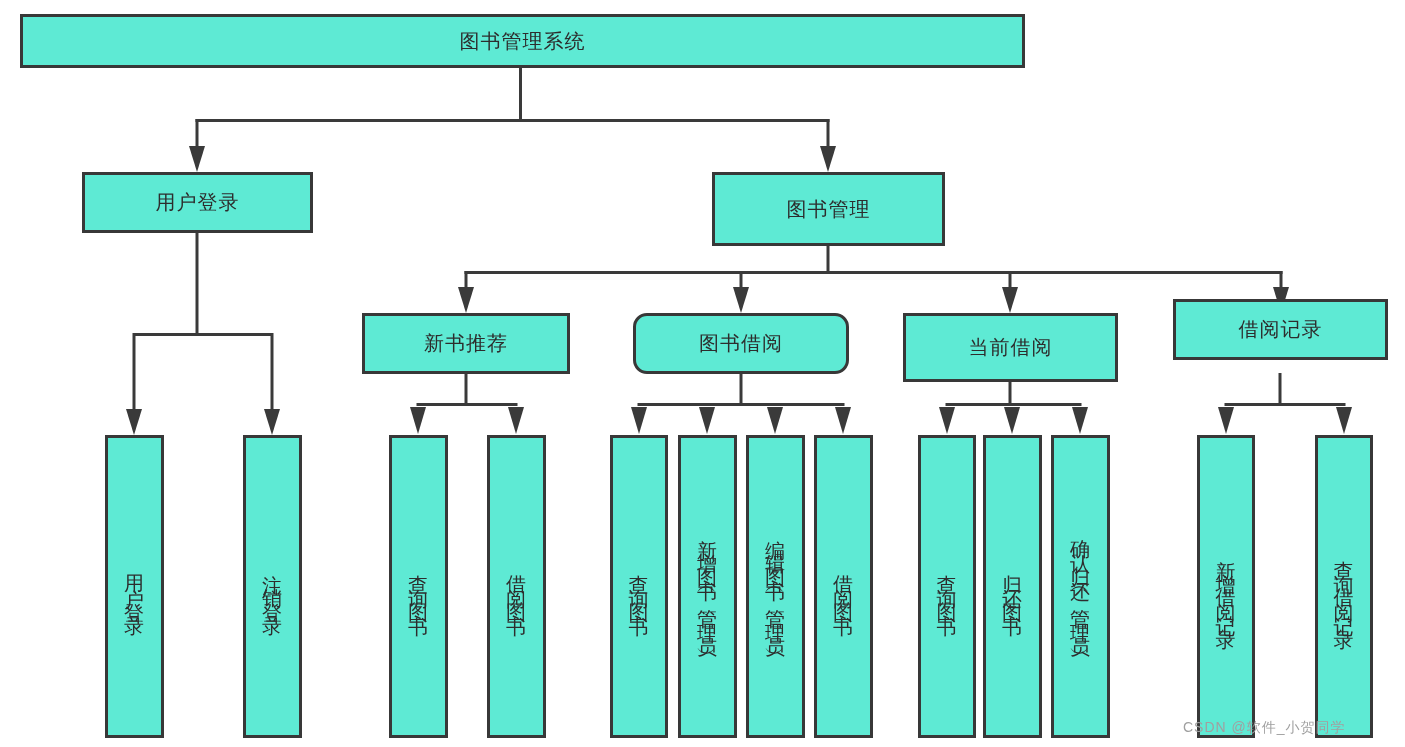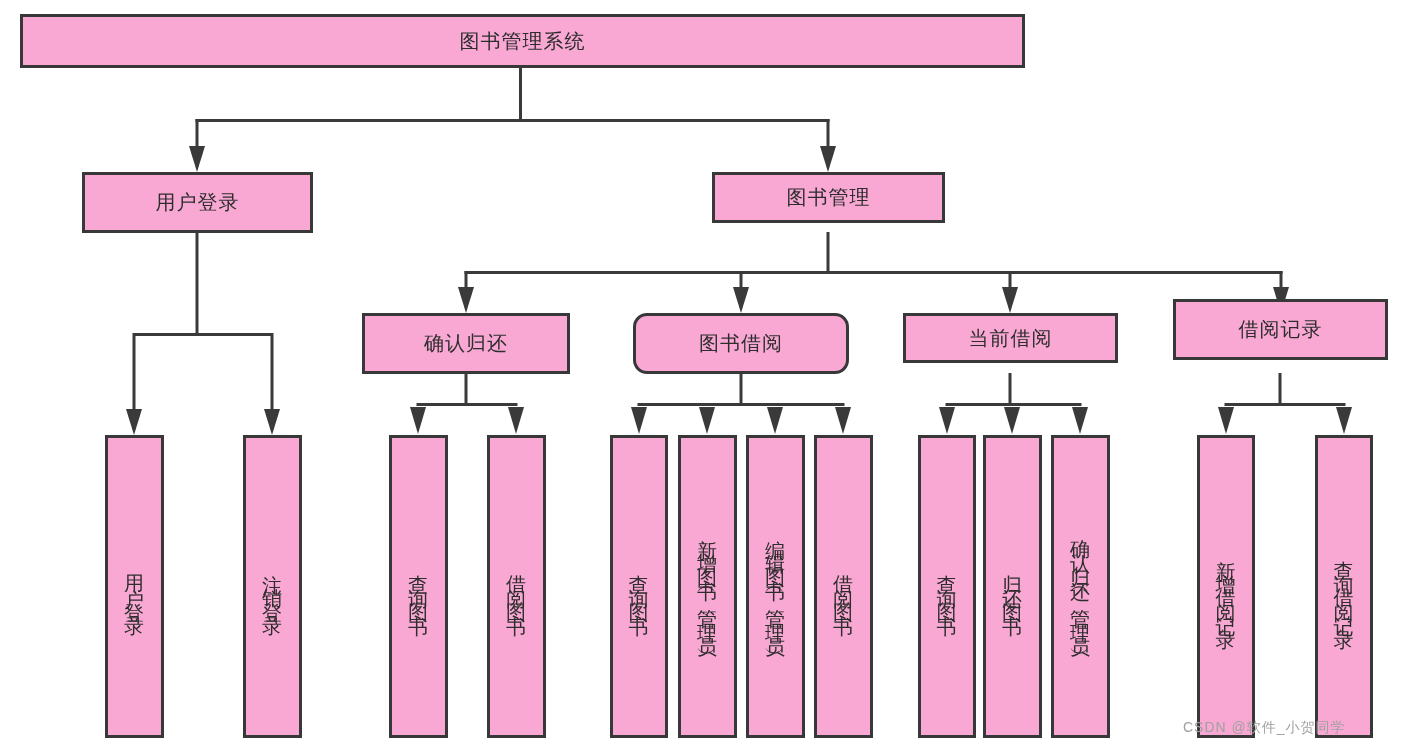--- a/index.html
+++ b/index.html
@@ -8,21 +8,21 @@
     position: relative;
     width: 1405px;
     height: 747px;
     background: #ffffff;
     overflow: hidden;
   }
   .box {
     position: absolute;
     box-sizing: border-box;
     border: 3px solid #383838;
-    background: #f9a8d4;
+    background: #5eead4;
     color: #2d2d2d;
     display: flex;
     align-items: center;
     justify-content: center;
     font-size: 20px;
     letter-spacing: 1px;
     text-align: center;
     white-space: nowrap;
   }
   .vbox {
@@ -108,25 +108,25 @@
       <polygon points="1004,407 1020,407 1012,434"></polygon>
       <polygon points="1072,407 1088,407 1080,434"></polygon>
       <polygon points="1218,407 1234,407 1226,434"></polygon>
       <polygon points="1336,407 1352,407 1344,434"></polygon>
     </g>
   </svg>
 
   <div class="box" style="left:20px; top:14px; width:1005px; height:54px;">图书管理系统</div>
 
   <div class="box" style="left:82px; top:172px; width:231px; height:61px;">用户登录</div>
-  <div class="box" style="left:712px; top:172px; width:233px; height:51px;">图书管理</div>
+  <div class="box" style="left:712px; top:172px; width:233px; height:74px;">图书管理</div>
 
-  <div class="box" style="left:362px; top:313px; width:208px; height:61px;">确认归还</div>
+  <div class="box" style="left:362px; top:313px; width:208px; height:61px;">新书推荐</div>
   <div class="box" style="left:633px; top:313px; width:216px; height:61px;border-radius:14px;">图书借阅</div>
-  <div class="box" style="left:903px; top:313px; width:215px; height:50px;">当前借阅</div>
+  <div class="box" style="left:903px; top:313px; width:215px; height:69px;">当前借阅</div>
   <div class="box" style="left:1173px; top:299px; width:215px; height:61px;">借阅记录</div>
 
   <div class="box vbox" style="left:105px; top:435px; width:59px; height:303px;">用户登录</div>
   <div class="box vbox" style="left:243px; top:435px; width:59px; height:303px;">注销登录</div>
 
   <div class="box vbox" style="left:389px; top:435px; width:59px; height:303px;">查询图书</div>
   <div class="box vbox" style="left:487px; top:435px; width:59px; height:303px;">借阅图书</div>
 
   <div class="box vbox" style="left:610px; top:435px; width:58px; height:303px;">查询图书</div>
   <div class="box vbox" style="left:678px; top:435px; width:59px; height:303px;">新增图书（管理员）</div>

